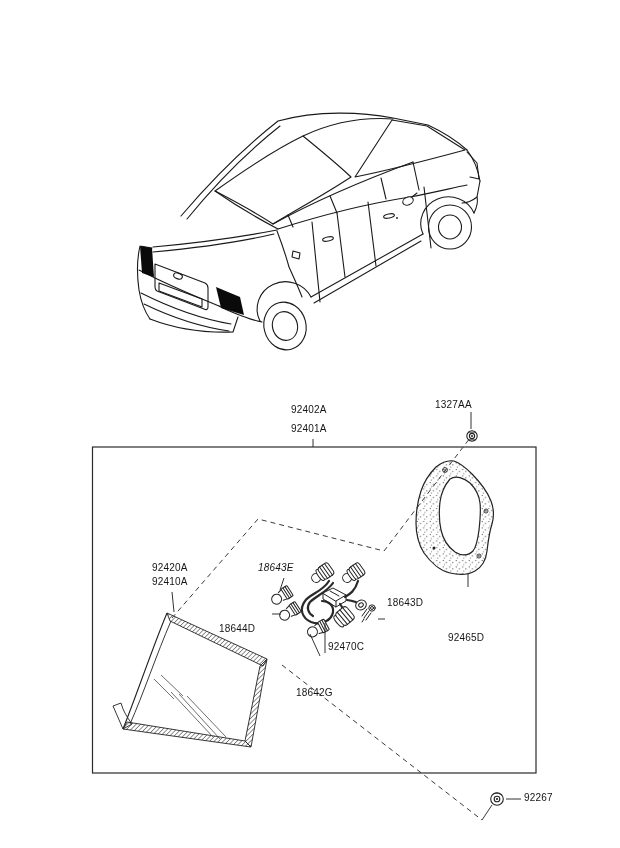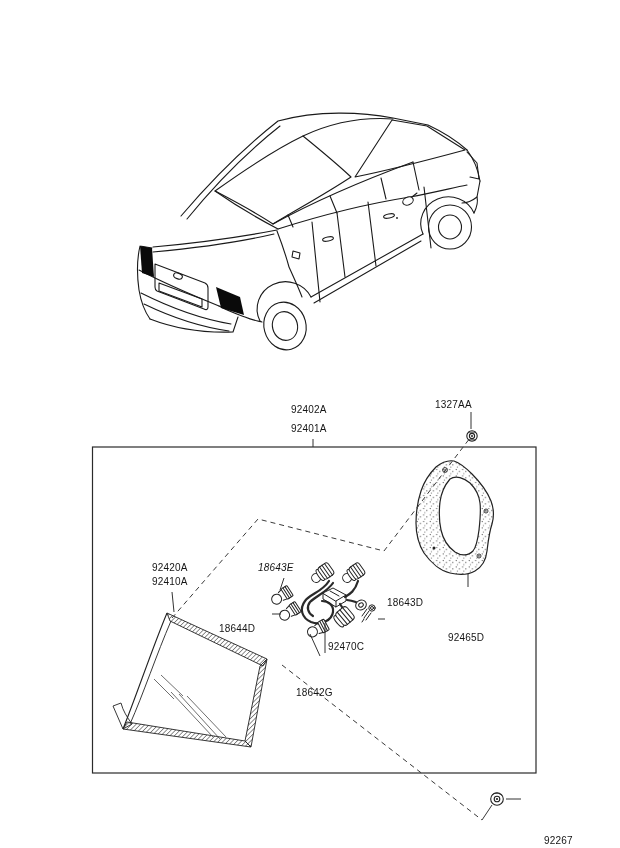--- a/index.html
+++ b/index.html
@@ -259,17 +259,17 @@
   </div>
 
   <div class="lbl" style="left:296px;top:655px;margin-top:29px;">
     <span>18642G</span>
   </div>
 
   <div class="lbl" style="left:448px;top:585px;margin-top:44px;">
     <span>92465D</span>
   </div>
 
-  <div class="lbl" style="left:544px;top:789px;margin-top:43px;">
+  <div class="lbl" style="left:524px;top:789px;">
     <span>92267</span>
   </div>
 
 </div>
 
 </body></html>

